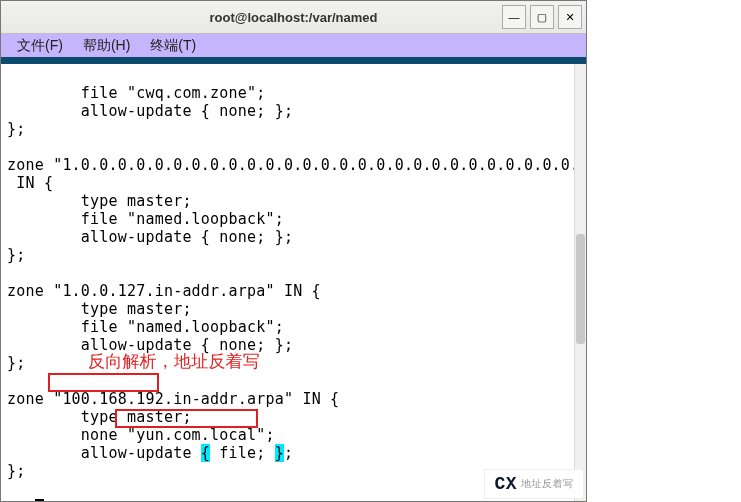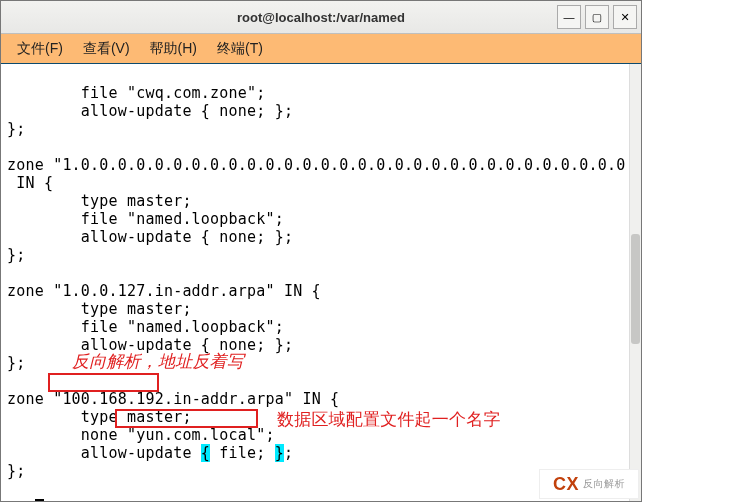--- a/index.html
+++ b/index.html
@@ -1,50 +1,49 @@
 <!DOCTYPE html>
 <html><head>
 <meta charset="utf-8">
 <style>
   * { margin: 0; padding: 0; box-sizing: border-box; }
   html, body { width: 741px; height: 502px; overflow: hidden; font-family: sans-serif; background: #fff; }
-  .window { width: 642px; height: 502px; border: 1px solid #777; display: flex; flex-direction: column; background: #fff; }
+  .window { width: 587px; height: 502px; border: 1px solid #777; display: flex; flex-direction: column; background: #fff; }
   .titlebar { height: 33px; background: linear-gradient(#f2f2f0, #e8e8e6); border-bottom: 1px solid #bfbfbd; display: flex; align-items: center; position: relative; }
   .titlebar .title { flex: 1; text-align: center; font-size: 13px; font-weight: bold; color: #333; }
   .win-controls { position: absolute; right: 4px; top: 4px; display: flex; gap: 4px; }
   .win-btn { width: 24px; height: 24px; border: 1px solid #aaa; background: #f5f5f3; display: flex; align-items: center; justify-content: center; font-size: 11px; cursor: pointer; }
-  .menubar { height: 30px; background: #fdba74; border-bottom: 1px solid #0c4a6e; display: flex; align-items: center; padding: 0 6px; font-size: 14px; color: #222; }
+  .menubar { height: 30px; background: #c4b5fd; border-bottom: 7px solid #0c4a6e; display: flex; align-items: center; padding: 0 6px; font-size: 14px; color: #222; }
   .menu-item { padding: 4px 10px; cursor: pointer; }
   .terminal { flex: 1; background: #fff; color: #000; font-family: "DejaVu Sans Mono","Courier New",monospace; font-size: 15px; line-height: 18px; white-space: pre; padding: 2px 6px 2px 6px; position: relative; overflow: hidden; letter-spacing: 0.2px; }
   .scroll { position: absolute; right: 0; top: 0; bottom: 0; width: 12px; background: #f0f0ee; border-left: 1px solid #ddd; }
   .scroll-thumb { position: absolute; left: 1px; right: 1px; top: 170px; height: 110px; background: #c7c7c5; border-radius: 3px; }
   .annot { position: absolute; color: #e02020; font-family: sans-serif; font-size: 17px; font-weight: 500; pointer-events: none; }
   .box { position: absolute; border: 2px solid #e02020; pointer-events: none; }
   .hl { background: #00eaff; }
   .cursor { display: inline-block; width: 9px; height: 17px; background: #000; vertical-align: text-bottom; }
   .watermark { position: absolute; right: 2px; bottom: 2px; width: 100px; height: 30px; background: #fff; border: 1px solid #eee; display: flex; align-items: center; justify-content: center; font-size: 10px; color: #999; font-family: sans-serif; letter-spacing: 0.5px; }
-  .watermark .cx { font-size: 18px; font-weight: bold; color: #c2410c; margin-right: 4px; }
+  .watermark .cx { font-size: 18px; font-weight: bold; color: #0f172a; margin-right: 4px; font-family: Liberation Mono, monospace; }
 </style>
 </head>
 <body>
 
 <div class="window">
 
   <div class="titlebar">
     <div class="title">root@localhost:/var/named</div>
     <div class="win-controls">
       <div class="win-btn">—</div>
       <div class="win-btn">▢</div>
       <div class="win-btn">✕</div>
     </div>
   </div>
 
   <div class="menubar">
     <div class="menu-item">文件(F)</div>
-    <div class="menu-item">查看(V)</div>
     <div class="menu-item">帮助(H)</div>
     <div class="menu-item">终端(T)</div>
   </div>
 
   <div class="terminal">
 <span>        file "cwq.com.zone";</span>
 <span>        allow-update { none; };</span>
 <span>};</span>
 <span></span>
 <span>zone "1.0.0.0.0.0.0.0.0.0.0.0.0.0.0.0.0.0.0.0.0.0.0.0.0.0.0.0.0.0.0.0.ip6.arpa"</span>
@@ -61,28 +60,27 @@
 <span>};</span>
 <span></span>
 <span><span>zone "</span><span>100.168.192</span><span>.in-addr.arpa" IN {</span></span>
 <span>        type master;</span>
 <span><span>        none </span><span>"yun.com.local"</span><span>;</span></span>
 <span><span>        allow-update </span><span class="hl">{</span><span> file; </span><span class="hl">}</span><span>;</span></span>
 <span>};</span>
 <span></span>
 <span><span>:wq</span><span class="cursor"></span></span>
 
-    <div class="annot" style="left:71px; top:289px;font-style:italic;">反向解析，地址反着写</div>
+    <div class="annot" style="left:87px; top:289px;">反向解析，地址反着写</div>
     <div class="box" style="left:47px; top:309px; width:111px; height:19px;"></div>
     <div class="box" style="left:114px; top:345px; width:143px; height:19px;"></div>
-    <div class="annot" style="left:276px; top:347px;">数据区域配置文件起一个名字</div>
 
     <div class="scroll">
       <div class="scroll-thumb"></div>
     </div>
 
     <div class="watermark">
       <span class="cx">CX</span>
-      <span>反向解析</span>
+      <span>地址反着写</span>
     </div>
   </div>
 
 </div>
 
 </body></html>

